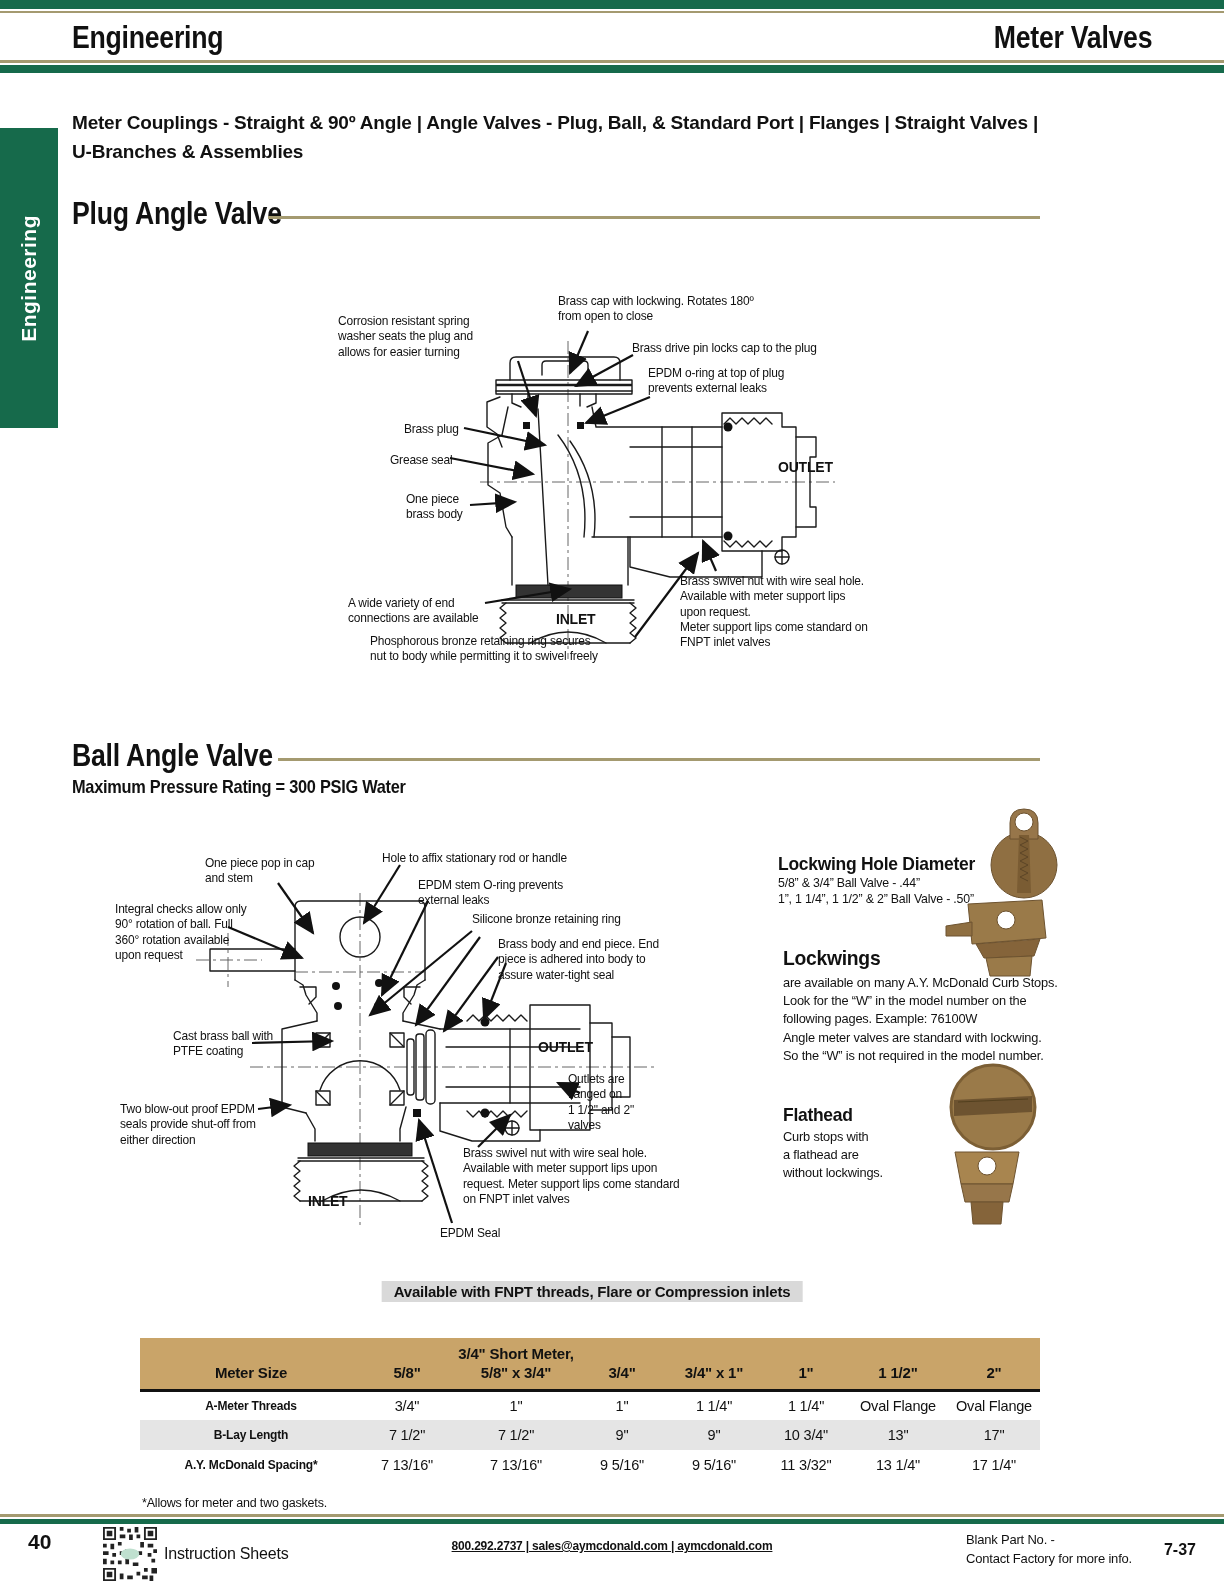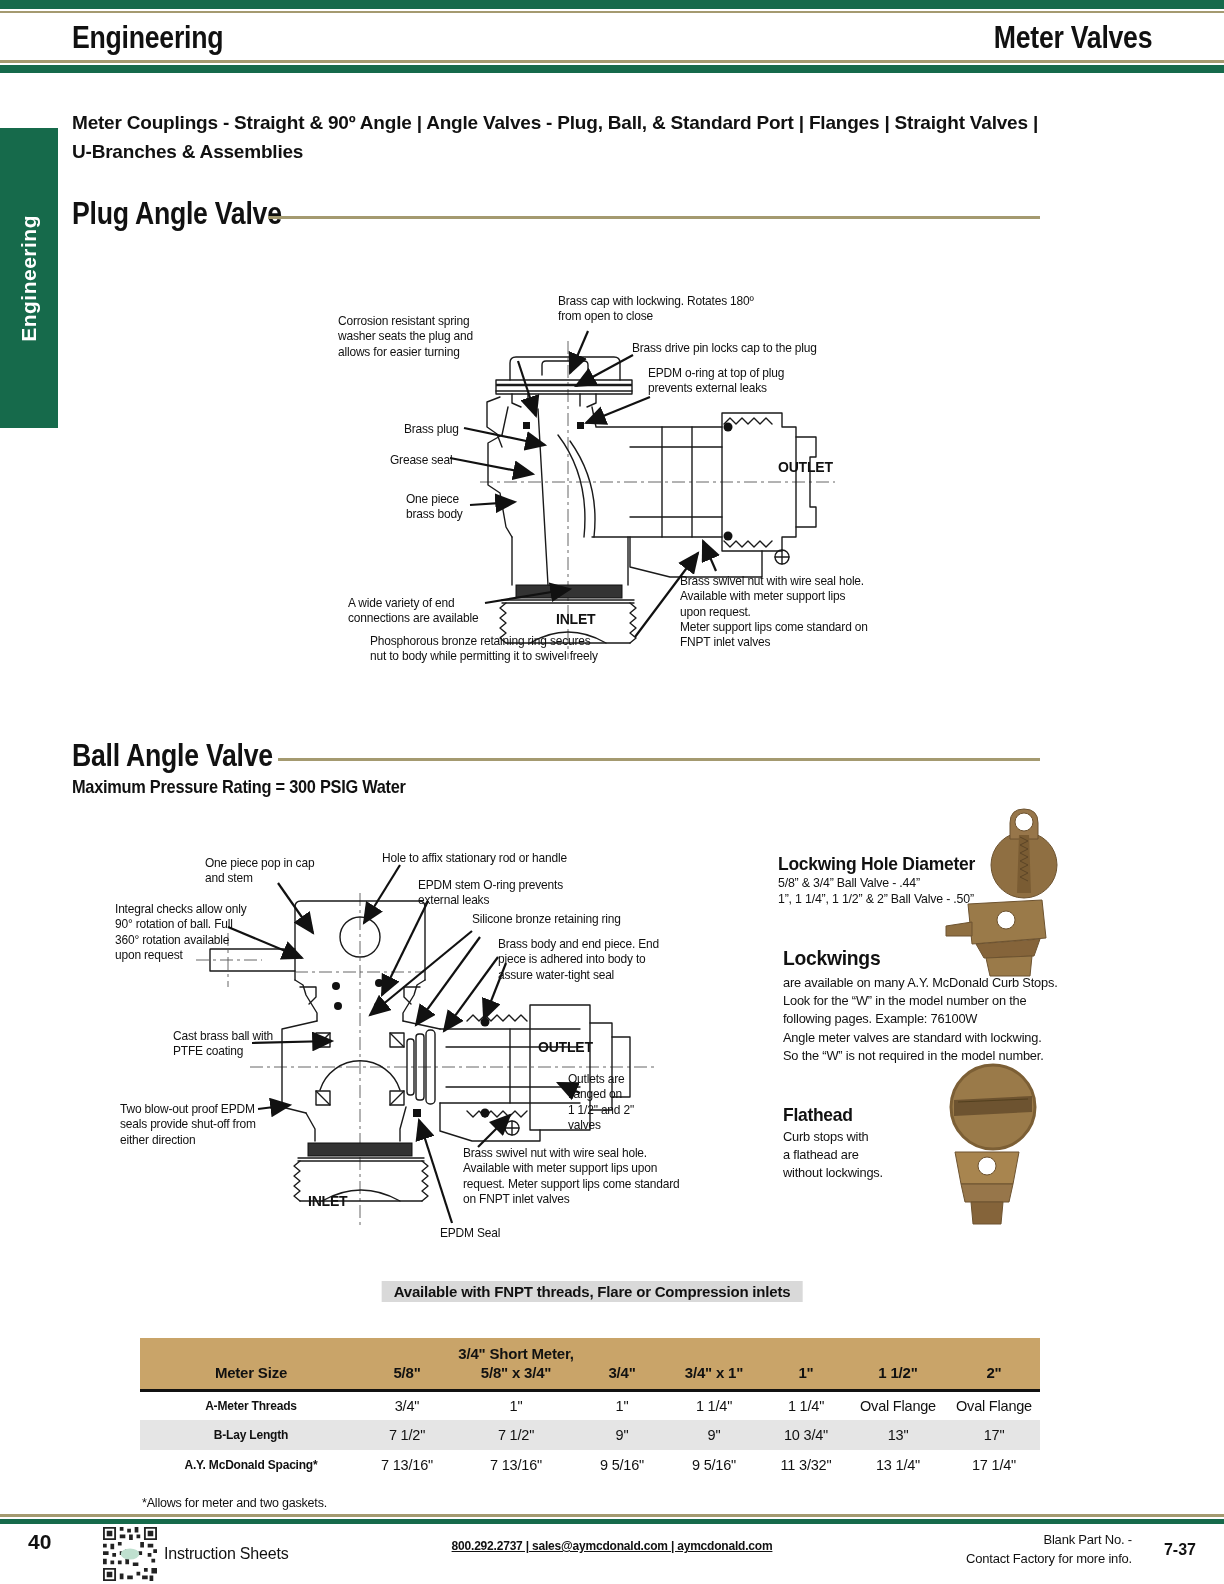--- a/index.html
+++ b/index.html
@@ -32,21 +32,21 @@
   tr.thead th{font-weight:bold;font-size:15px;border-bottom:3px solid #111;padding-bottom:6px;line-height:1.25;}
   tr.r{height:30px;}
   tr.r td{vertical-align:middle;font-size:14.5px;}
   tr.r td.lbl{font-weight:bold;font-size:12px;margin-top:40px;}
   tr.gray{background:#E5E5E5;}
   .footnote{position:absolute;left:142px;top:1496px;font-size:12.5px;letter-spacing:-0.2px;}
   .ft-page{position:absolute;left:28px;top:1530px;font-weight:bold;font-size:21px;}
   .ft-qr{position:absolute;left:103px;top:1527px;width:54px;height:54px;}
   .ft-qrlabel{position:absolute;left:164px;top:1545px;font-size:16px;letter-spacing:-0.2px;}
   .ft-contact{position:absolute;left:612px;top:1539px;transform:translateX(-50%);font-weight:bold;font-size:12px;white-space:nowrap;letter-spacing:-0.2px;text-decoration:underline;}
-  .ft-right{position:absolute;right:92px;top:1531px;font-size:13px;text-align:right;line-height:1.45;letter-spacing:-0.2px;}
+  .ft-right{position:absolute;right:92px;top:1531px;font-size:13px;text-align:left;line-height:1.45;letter-spacing:-0.2px;}
   .ft-code{position:absolute;right:28px;top:1541px;font-weight:bold;font-size:16px;}
   .d{stroke:#1a1a1a;stroke-width:1.4;fill:none;stroke-linejoin:round;stroke-linecap:round;}
   .d2{stroke:#1a1a1a;stroke-width:2.4;fill:none;}
   .cl{stroke:#555;stroke-width:0.9;fill:none;stroke-dasharray:13 4 3 4;}
   .ar{stroke:#111;stroke-width:2.2;fill:none;}
   .dot{fill:#111;stroke:none;}
 </style>
 </head>
 <body>
 

